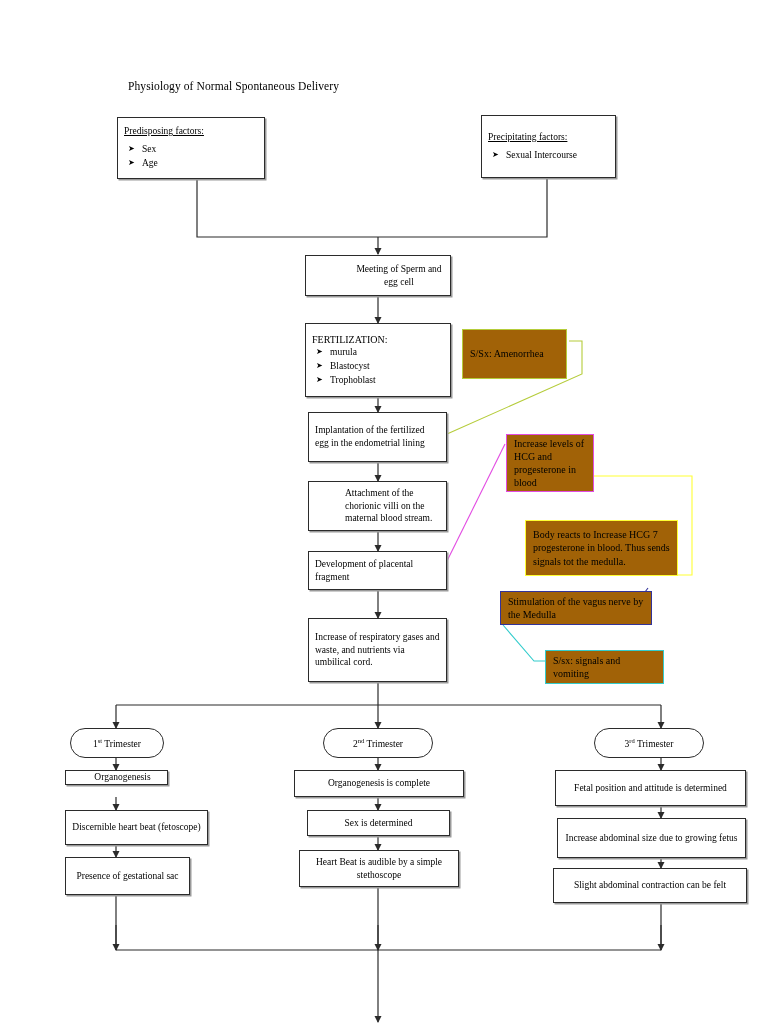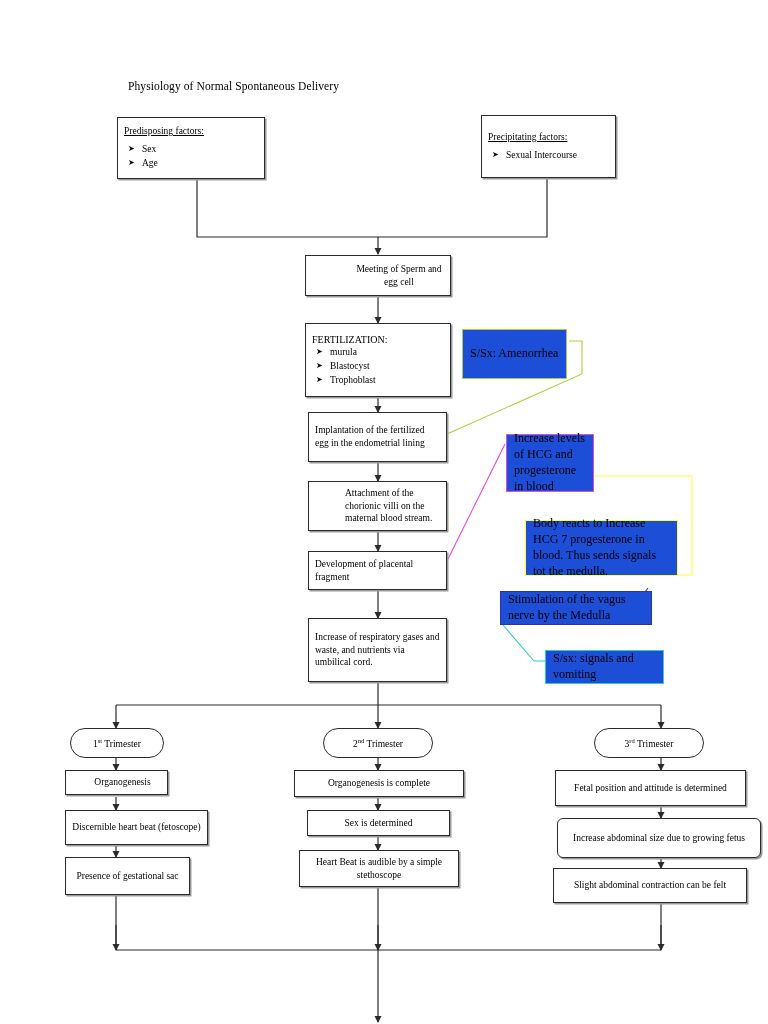--- a/index.html
+++ b/index.html
@@ -13,22 +13,22 @@
   .node.center{align-items:center;text-align:center;justify-content:center;}
   .node.shadow{box-shadow:1.5px 1.5px 0 #9a9a9a;}
   .oval{position:absolute;box-sizing:border-box;border:1px solid #2b2b2b;
         background:#fff;border-radius:999px;display:flex;align-items:center;
         justify-content:center;font-size:9.5px;text-align:center;}
   .title{position:absolute;font-size:11.5px;letter-spacing:.1px;}
   .hdr{text-decoration:underline;font-size:9.5px;margin-bottom:5px;display:block;}
   ul.bul{list-style:none;margin:0;padding:0 0 0 18px;}
   ul.bul li{font-size:9.5px;line-height:1.45;position:relative;}
   ul.bul li:before{content:"\27A4";position:absolute;left:-14px;top:0;font-size:8px;}
-  .sidebox{position:absolute;box-sizing:border-box;background:#1d4ed8;
-           font-size:12px;line-height:1.32;padding:5px 7px;display:flex;
+  .sidebox{position:absolute;box-sizing:border-box;background:#a16207;
+           font-size:10px;line-height:1.32;padding:5px 7px;display:flex;
            flex-direction:column;justify-content:center;}
   sup{font-size:6.5px;vertical-align:super;}
   .lbl{display:block;}
 </style>
 </head>
 <body>
 
 <div id="stage">
 
   <svg class="wires" viewBox="0 0 768 1024" xmlns="http://www.w3.org/2000/svg">
@@ -138,25 +138,25 @@
   <div class="oval" style="left:54px;top:728px;width:94px;height:30px;">
     <span class="lbl"><span>1</span><sup>st</sup><span> Trimester</span></span>
   </div>
   <div class="oval" style="left:307px;top:728px;width:110px;height:30px;">
     <span class="lbl"><span>2</span><sup>nd</sup><span> Trimester</span></span>
   </div>
   <div class="oval" style="left:578px;top:728px;width:110px;height:30px;">
     <span class="lbl"><span>3</span><sup>rd</sup><span> Trimester</span></span>
   </div>
 
-  <div class="node shadow center" style="left:49px;top:770px;width:103px;height:25px;padding-left:18px;">Organogenesis</div>
+  <div class="node shadow center" style="left:49px;top:770px;width:103px;height:15px;padding-left:18px;">Organogenesis</div>
   <div class="node shadow center" style="left:49px;top:810px;width:143px;height:35px;">Discernible heart beat (fetoscope)</div>
   <div class="node shadow center" style="left:49px;top:857px;width:125px;height:38px;">Presence of gestational sac</div>
 
   <div class="node shadow center" style="left:278px;top:770px;width:170px;height:27px;">Organogenesis is complete</div>
   <div class="node shadow center" style="left:291px;top:810px;width:143px;height:26px;">Sex is determined</div>
   <div class="node shadow center" style="left:283px;top:850px;width:160px;height:37px;">Heart Beat is audible by a simple stethoscope</div>
 
   <div class="node shadow center" style="left:539px;top:770px;width:191px;height:36px;">Fetal position and attitude is determined</div>
-  <div class="node shadow center" style="left:541px;top:818px;width:204px;height:40px;border-radius:6px;">Increase abdominal size due to growing fetus</div>
+  <div class="node shadow center" style="left:541px;top:818px;width:189px;height:40px;">Increase abdominal size due to growing fetus</div>
   <div class="node shadow center" style="left:537px;top:868px;width:194px;height:35px;">Slight abdominal contraction can be felt</div>
 
 </div>
 
 </body></html>

